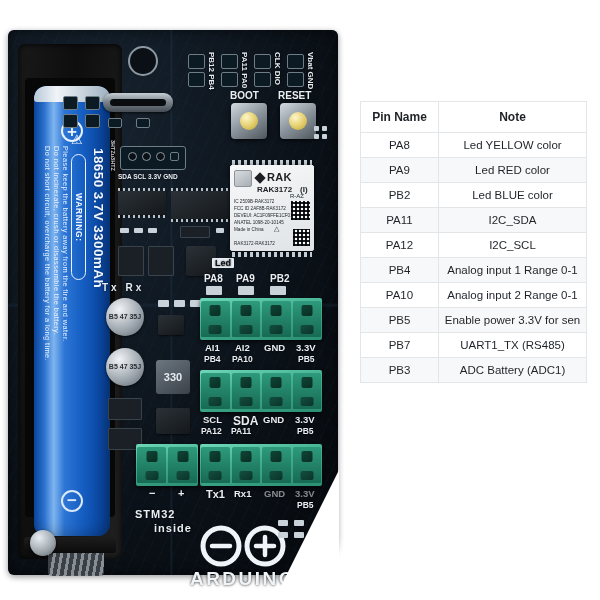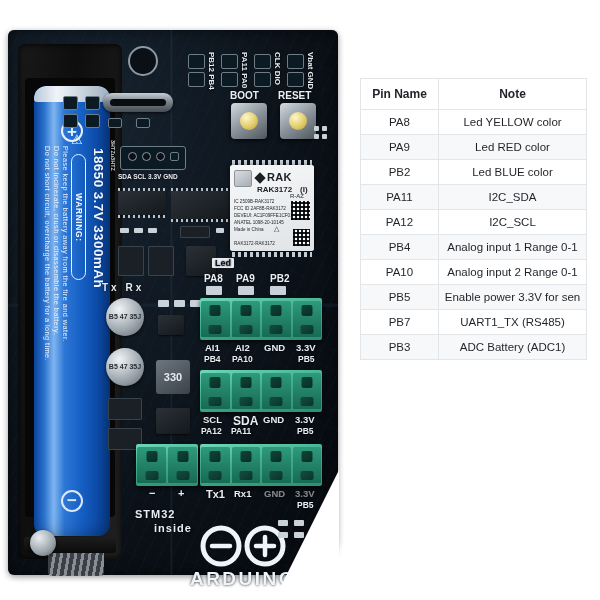--- a/index.html
+++ b/index.html
@@ -246,21 +246,21 @@
     text-shadow:0 0 3px rgba(0,0,0,.9);
   }
   .mount{
     position:absolute; width:26px; height:26px; border-radius:50%;
     background:radial-gradient(circle at 35% 30%,#e8edf1,#9aa3aa 60%,#555c62);
     box-shadow:0 1px 3px rgba(0,0,0,.8);
   }
 
   
   .table-wrap{
-    position:absolute; left:360px; top:78px; width:226px;
+    position:absolute; left:360px; top:101px; width:226px;
   }
   table{ border-collapse:collapse; width:226px; table-layout:fixed; }
   th, td{
     border:1px solid #e3e6e8;
     font-size:11.5px; color:#1f2328;
     text-align:center; padding:6px 2px;
     white-space:nowrap; overflow:hidden;
     font-family:"Liberation Sans", sans-serif;
   }
   th{ font-weight:bold; font-size:12px; padding:8px 2px; background:#fff; }

